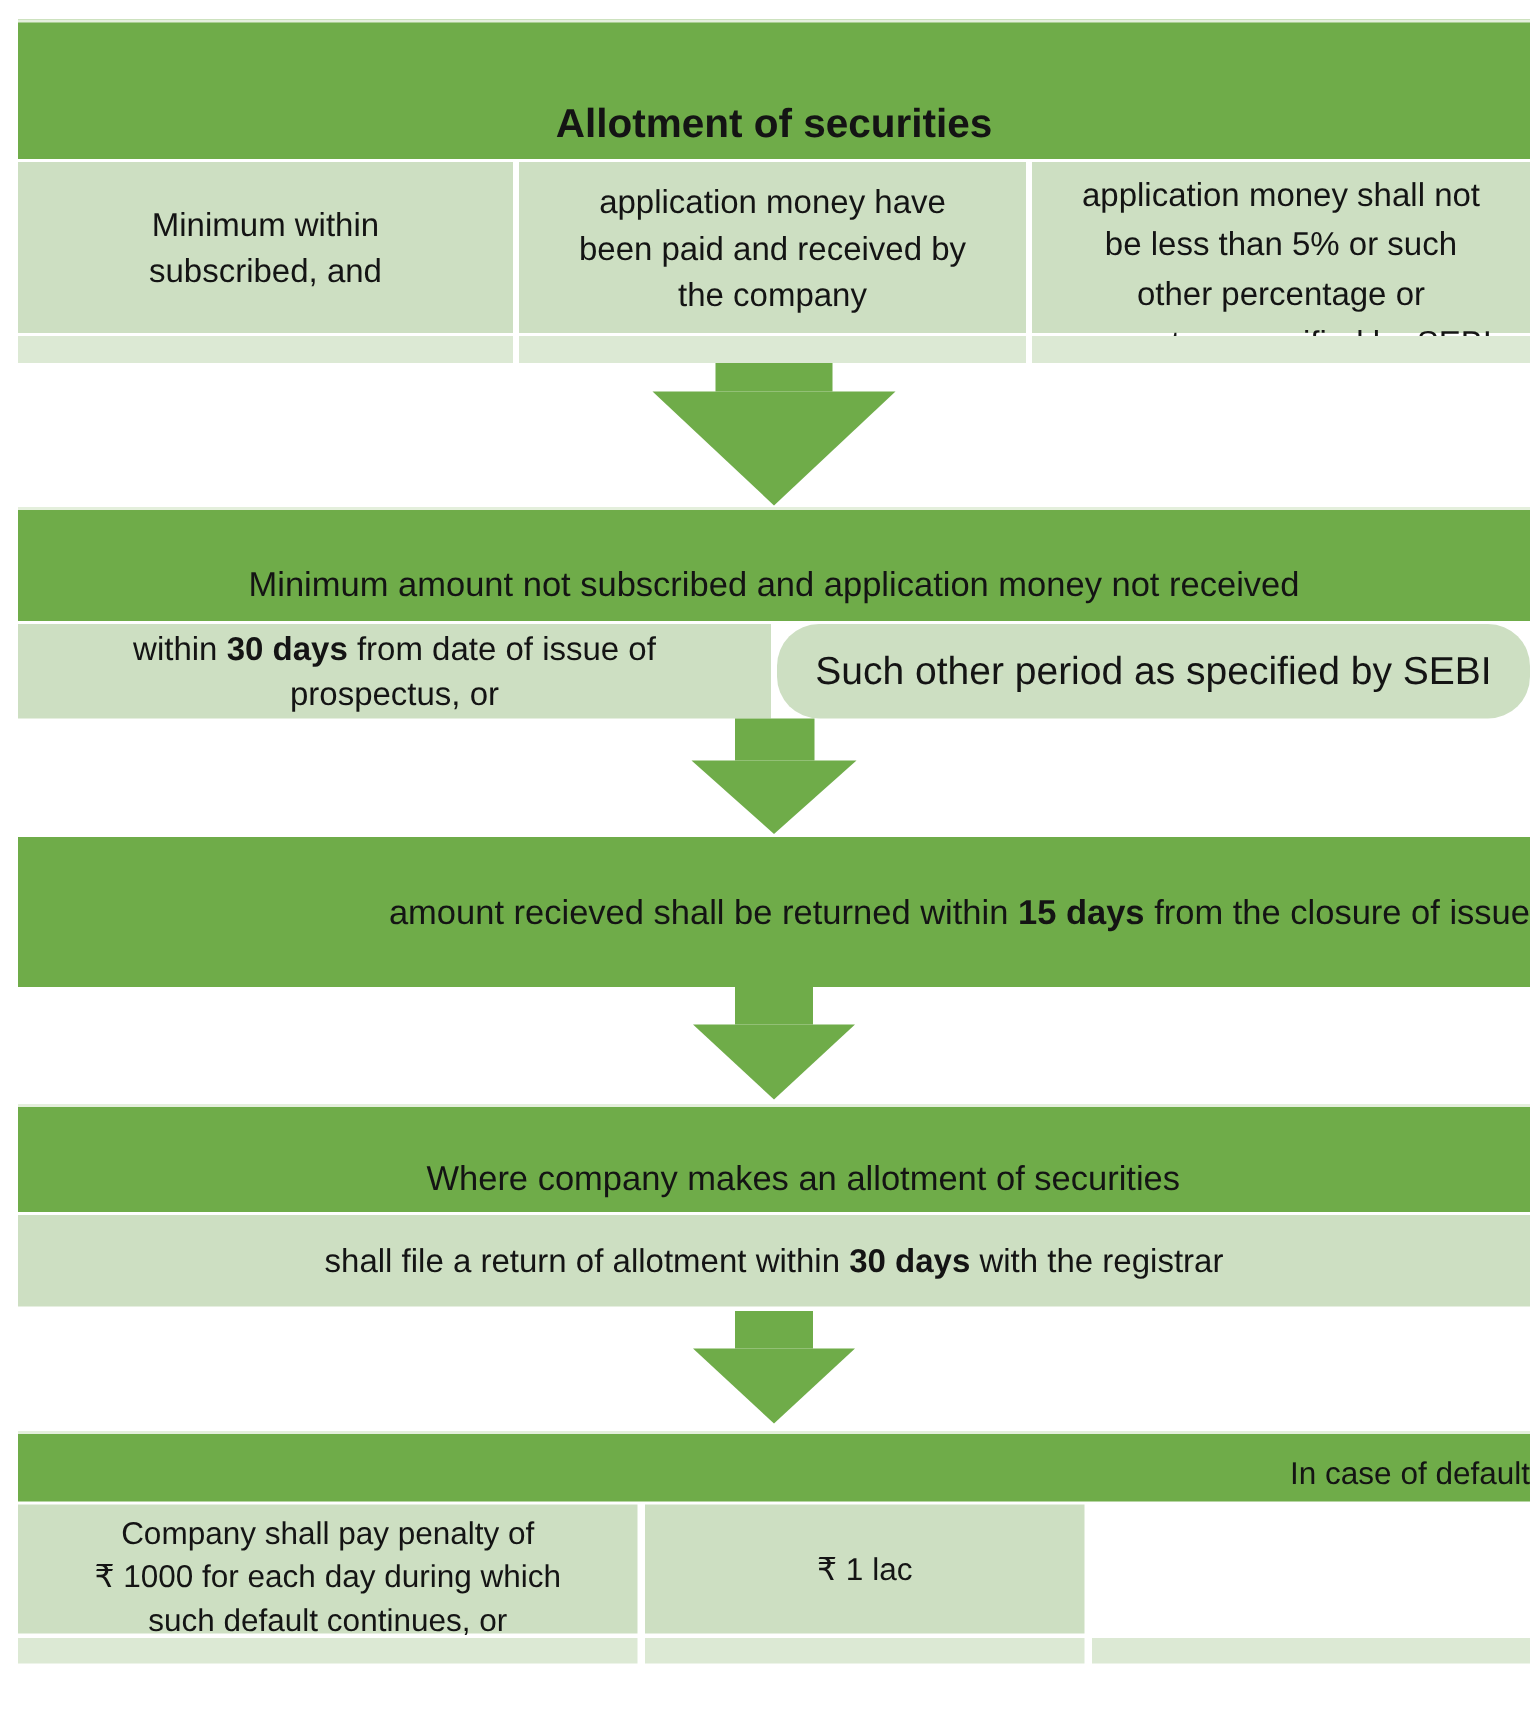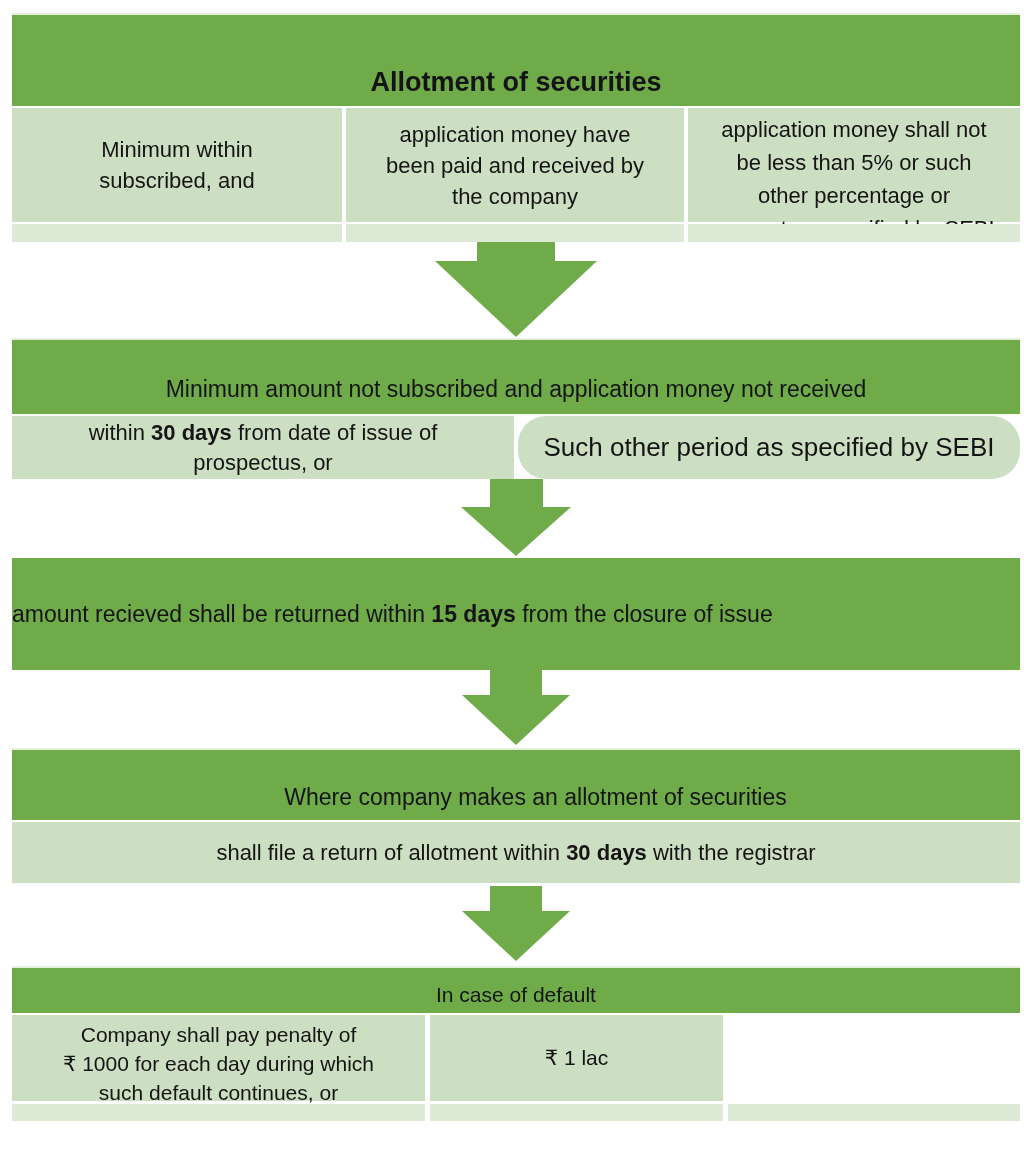--- a/index.html
+++ b/index.html
@@ -53,36 +53,36 @@
   
   .s2{margin-top:1px;}
   .s2-hdr{height:76px;font-size:23px;padding-bottom:11px;box-sizing:border-box;}
   .s2-row{height:63px;margin-top:2px;gap:4px;}
   .s2-c1{width:502px;font-size:22px;line-height:30px;}
   .s2-c2{width:502px;font-size:26px;border-radius:28px;}
   .arrow2 .stem{width:53px;height:28px;}
   .arrow2 .head{border-left:55px solid transparent;border-right:55px solid transparent;border-top:49px solid var(--green);}
   
   .s3{
-    margin-top:2px;height:112px;background:var(--green);
-    display:flex;justify-content:flex-start;align-items:center;
+    margin-top:2px;height:100px;background:var(--green);
+    display:flex;justify-content:flex-end;align-items:center;
     font-size:23px;text-align:center;
   }
   .arrow3 .stem{width:52px;height:25px;}
   .arrow3 .head{border-left:54px solid transparent;border-right:54px solid transparent;border-top:50px solid var(--green);}
   
   .s4{margin-top:3px;}
   .s4-hdr{height:72px;font-size:23px;padding-bottom:9px;box-sizing:border-box;padding-left:39px;}
   .s4-row{height:61px;margin-top:2px;}
   .s4-c1{width:1008px;font-size:22px;}
   .arrow4{margin-top:3px;margin-bottom:5px;}
   .arrow4 .stem{width:52px;height:25px;}
   .arrow4 .head{border-left:54px solid transparent;border-right:54px solid transparent;border-top:50px solid var(--green);}
   
-  .s5-hdr{height:47px;font-size:21px;padding-bottom:6px;box-sizing:border-box;}
+  .s5-hdr{height:47px;font-size:21px;padding-bottom:6px;box-sizing:border-box;justify-content:flex-end;}
   .s5-row{height:86px;margin-top:2px;gap:5px;}
   .s5-c1{width:413px;font-size:21px;line-height:29px;padding-top:5px;box-sizing:border-box;}
   .s5-c2{width:293px;font-size:21px;}
   .s5-c3{width:292px;font-size:21px;}
   .s5-band{height:17px;margin-top:3px;gap:5px;}
   .s5-band .b1{width:413px;} .s5-band .b2{width:293px;} .s5-band .b3{width:292px;}
 </style>
 </head>
 <body>
 

